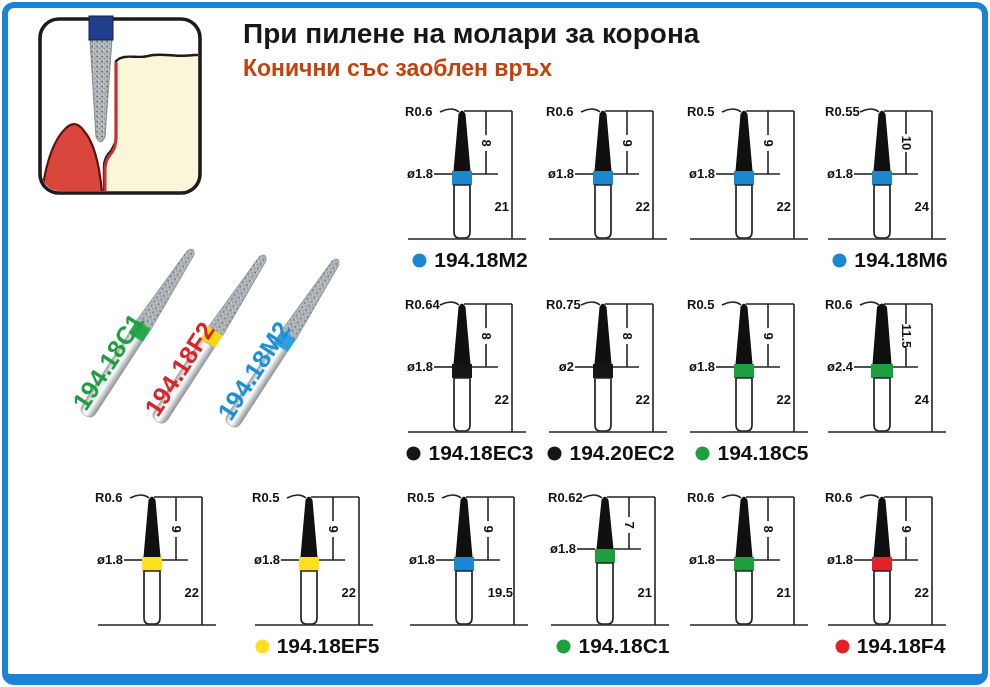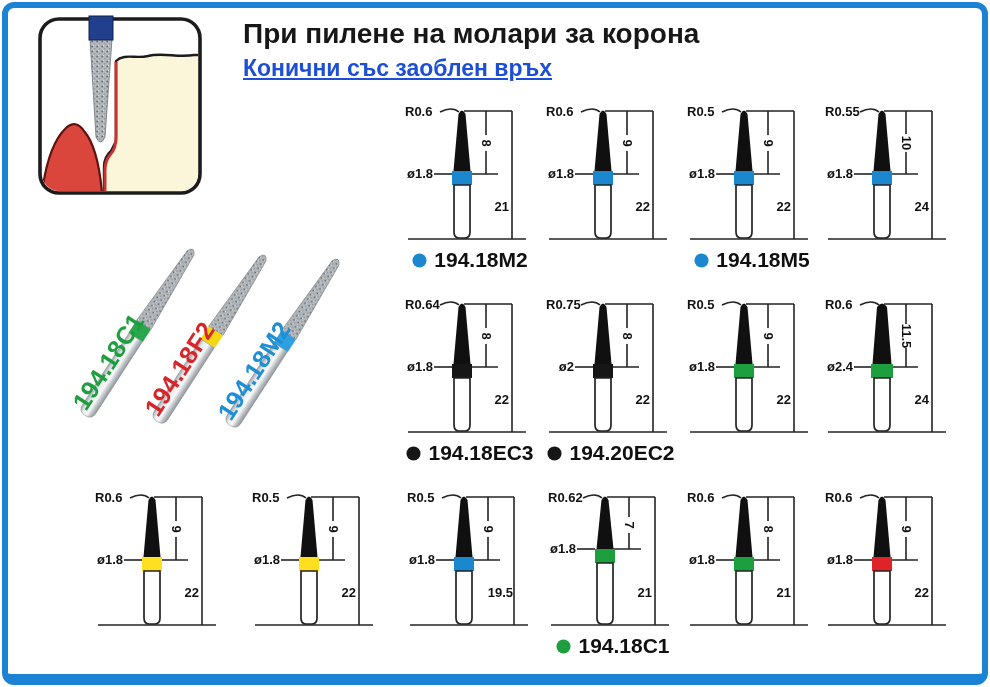--- a/index.html
+++ b/index.html
@@ -1,19 +1,19 @@
 <!DOCTYPE html>
 <html><head>
 <meta charset="utf-8">
 <style>
   html,body{margin:0;padding:0;background:#fff;font-family:"Liberation Sans",sans-serif;}
   .page{position:relative;width:990px;height:687px;background:#fff;overflow:hidden;}
   .frame{position:absolute;inset:2px;border:6px solid #1c82d3;border-bottom-width:11px;border-radius:12px;}
   .title{position:absolute;left:243px;top:18px;margin:0;font-size:28px;font-weight:bold;color:#171717;white-space:nowrap;}
-  .subtitle{position:absolute;left:243px;top:55px;margin:0;font-size:23px;font-weight:bold;color:#1d4ed8;white-space:nowrap;text-decoration:underline;}
+  .subtitle{position:absolute;left:243px;top:55px;margin:0;font-size:23px;font-weight:bold;color:#c2410c;white-space:nowrap;}
   .illus{position:absolute;left:36px;top:15px;}
   .photo{position:absolute;left:36px;top:240px;}
   .card{position:absolute;width:140px;}
   .diag{display:block;width:140px;height:150px;}
   .code-row{display:flex;align-items:center;justify-content:center;gap:7px;margin-top:1px;}
   .dot{width:15px;height:15px;flex:0 0 15px;}
   .code{font-size:21px;font-weight:bold;color:#101010;white-space:nowrap;}
   .ln{stroke:#232323;stroke-width:1.6;fill:none;}
   .headshape{fill:#101010;}
   .shank{fill:#ffffff;stroke:#232323;stroke-width:1.7;}
@@ -144,26 +144,20 @@
       </g>
       <path class="headshape" d="M58.5,17 Q62,10 65.5,17 L70.5,74 L53.5,74 Z"></path>
       <rect x="52" y="74" width="20" height="14" fill="#1b87cf"></rect>
       <path class="shank" d="M54,88 L70,88 L70,135 Q70,141 65,141 L59,141 Q54,141 54,135 Z"></path>
       <circle cx="86" cy="46" r="8" fill="#fff"></circle>
       <text class="dim" transform="rotate(90 86 46)" x="86" y="50" text-anchor="middle">9</text>
       <text class="dim" x="109" y="114" text-anchor="end">22</text>
       <text class="dim" x="5" y="19">R0.5</text>
       <text class="dim" x="33" y="81" text-anchor="end">ø1.8</text>
     </svg>
-    <div class="code-row">
-      <svg class="dot" viewBox="0 0 16 16">
-          <circle cx="8" cy="8" r="7.5" fill="#1b87cf"></circle>
-        </svg>
-      <span class="code">194.18M5</span>
-    </div>
   </div>
 
   <div class="card" style="left:820px;top:97px">
     <svg class="diag" viewBox="0 0 140 150">
       <g class="ln">
         <line x1="8" y1="142" x2="126" y2="142"></line>
           <line x1="64" y1="14" x2="112" y2="14"></line>
         <line x1="112" y1="14" x2="112" y2="142"></line>
           <line x1="86" y1="14" x2="86" y2="77"></line>
         <line x1="62" y1="77" x2="98" y2="77"></line>
@@ -172,20 +166,26 @@
       </g>
       <path class="headshape" d="M58.5,17 Q62,10 65.5,17 L70.5,74 L53.5,74 Z"></path>
       <rect x="52" y="74" width="20" height="14" fill="#1b87cf"></rect>
       <path class="shank" d="M54,88 L70,88 L70,135 Q70,141 65,141 L59,141 Q54,141 54,135 Z"></path>
       <circle cx="86" cy="46" r="9" fill="#fff"></circle>
       <text class="dim" transform="rotate(90 86 46)" x="86" y="50" text-anchor="middle">10</text>
       <text class="dim" x="109" y="114" text-anchor="end">24</text>
       <text class="dim" x="5" y="19">R0.55</text>
       <text class="dim" x="33" y="81" text-anchor="end">ø1.8</text>
     </svg>
+    <div class="code-row">
+      <svg class="dot" viewBox="0 0 16 16">
+          <circle cx="8" cy="8" r="7.5" fill="#1b87cf"></circle>
+        </svg>
+      <span class="code">194.18M6</span>
+    </div>
   </div>
 
   <div class="card" style="left:400px;top:290px">
     <svg class="diag" viewBox="0 0 140 150">
       <g class="ln">
         <line x1="8" y1="142" x2="126" y2="142"></line>
           <line x1="64" y1="14" x2="112" y2="14"></line>
         <line x1="112" y1="14" x2="112" y2="142"></line>
           <line x1="86" y1="14" x2="86" y2="77"></line>
         <line x1="62" y1="77" x2="98" y2="77"></line>
@@ -250,20 +250,26 @@
       </g>
       <path class="headshape" d="M58.5,17 Q62,10 65.5,17 L70.5,74 L53.5,74 Z"></path>
       <rect x="52" y="74" width="20" height="14" fill="#1d9e3f"></rect>
       <path class="shank" d="M54,88 L70,88 L70,135 Q70,141 65,141 L59,141 Q54,141 54,135 Z"></path>
       <circle cx="86" cy="46" r="8" fill="#fff"></circle>
       <text class="dim" transform="rotate(90 86 46)" x="86" y="50" text-anchor="middle">9</text>
       <text class="dim" x="109" y="114" text-anchor="end">22</text>
       <text class="dim" x="5" y="19">R0.5</text>
       <text class="dim" x="33" y="81" text-anchor="end">ø1.8</text>
     </svg>
+    <div class="code-row">
+      <svg class="dot" viewBox="0 0 16 16">
+          <circle cx="8" cy="8" r="7.5" fill="#1d9e3f"></circle>
+        </svg>
+      <span class="code">194.18C5</span>
+    </div>
   </div>
 
   <div class="card" style="left:820px;top:290px">
     <svg class="diag" viewBox="0 0 140 150">
       <g class="ln">
         <line x1="8" y1="142" x2="126" y2="142"></line>
           <line x1="64" y1="14" x2="112" y2="14"></line>
         <line x1="112" y1="14" x2="112" y2="142"></line>
           <line x1="86" y1="14" x2="86" y2="77"></line>
         <line x1="62" y1="77" x2="98" y2="77"></line>
@@ -316,20 +322,26 @@
       </g>
       <path class="headshape" d="M58.5,17 Q62,10 65.5,17 L70.5,74 L53.5,74 Z"></path>
       <rect x="52" y="74" width="20" height="14" fill="#ffdf1f"></rect>
       <path class="shank" d="M54,88 L70,88 L70,135 Q70,141 65,141 L59,141 Q54,141 54,135 Z"></path>
       <circle cx="86" cy="46" r="8" fill="#fff"></circle>
       <text class="dim" transform="rotate(90 86 46)" x="86" y="50" text-anchor="middle">9</text>
       <text class="dim" x="109" y="114" text-anchor="end">22</text>
       <text class="dim" x="5" y="19">R0.5</text>
       <text class="dim" x="33" y="81" text-anchor="end">ø1.8</text>
     </svg>
+    <div class="code-row">
+      <svg class="dot" viewBox="0 0 16 16">
+          <circle cx="8" cy="8" r="7.5" fill="#ffdf1f"></circle>
+        </svg>
+      <span class="code">194.18EF5</span>
+    </div>
   </div>
 
   <div class="card" style="left:402px;top:483px">
     <svg class="diag" viewBox="0 0 140 150">
       <g class="ln">
         <line x1="8" y1="142" x2="126" y2="142"></line>
           <line x1="64" y1="14" x2="112" y2="14"></line>
         <line x1="112" y1="14" x2="112" y2="142"></line>
           <line x1="86" y1="14" x2="86" y2="77"></line>
         <line x1="62" y1="77" x2="98" y2="77"></line>
@@ -410,15 +422,21 @@
       </g>
       <path class="headshape" d="M58.5,17 Q62,10 65.5,17 L70.5,74 L53.5,74 Z"></path>
       <rect x="52" y="74" width="20" height="14" fill="#e02328"></rect>
       <path class="shank" d="M54,88 L70,88 L70,135 Q70,141 65,141 L59,141 Q54,141 54,135 Z"></path>
       <circle cx="86" cy="46" r="8" fill="#fff"></circle>
       <text class="dim" transform="rotate(90 86 46)" x="86" y="50" text-anchor="middle">9</text>
       <text class="dim" x="109" y="114" text-anchor="end">22</text>
       <text class="dim" x="5" y="19">R0.6</text>
       <text class="dim" x="33" y="81" text-anchor="end">ø1.8</text>
     </svg>
+    <div class="code-row">
+      <svg class="dot" viewBox="0 0 16 16">
+          <circle cx="8" cy="8" r="7.5" fill="#e02328"></circle>
+        </svg>
+      <span class="code">194.18F4</span>
+    </div>
   </div>
 
 </div>
 
 </body></html>

